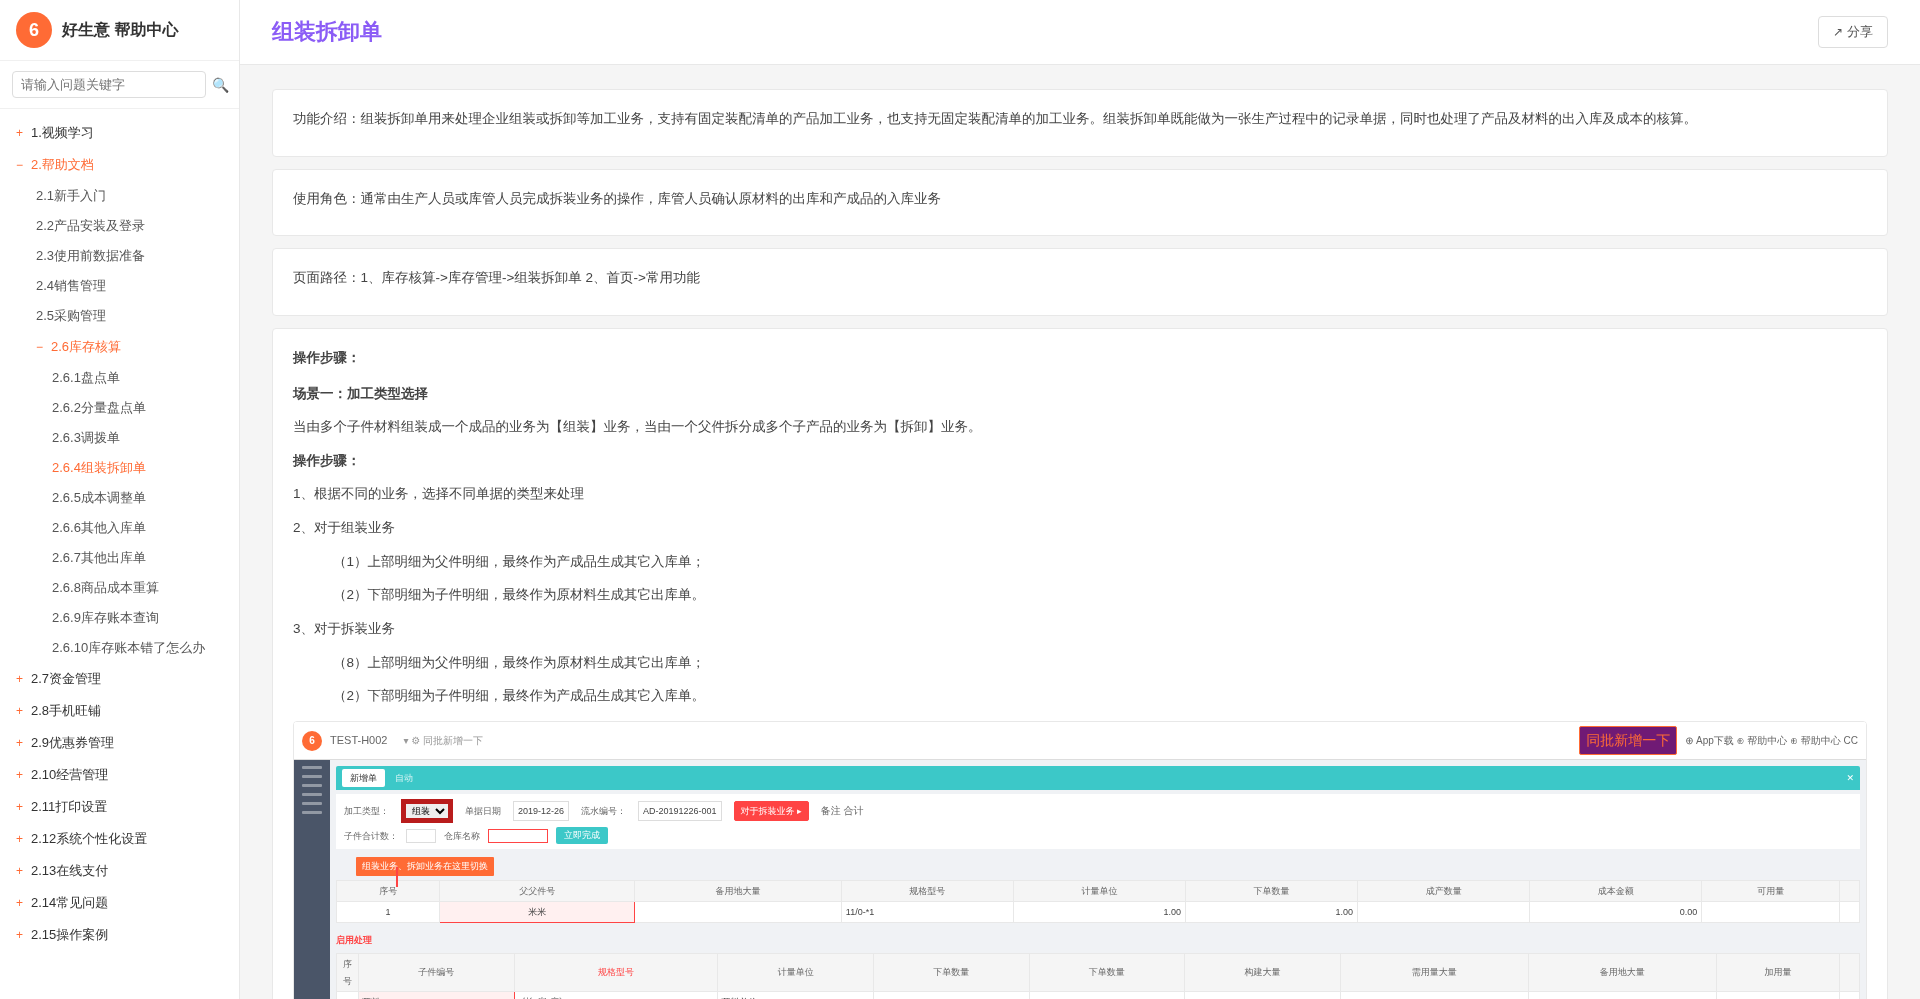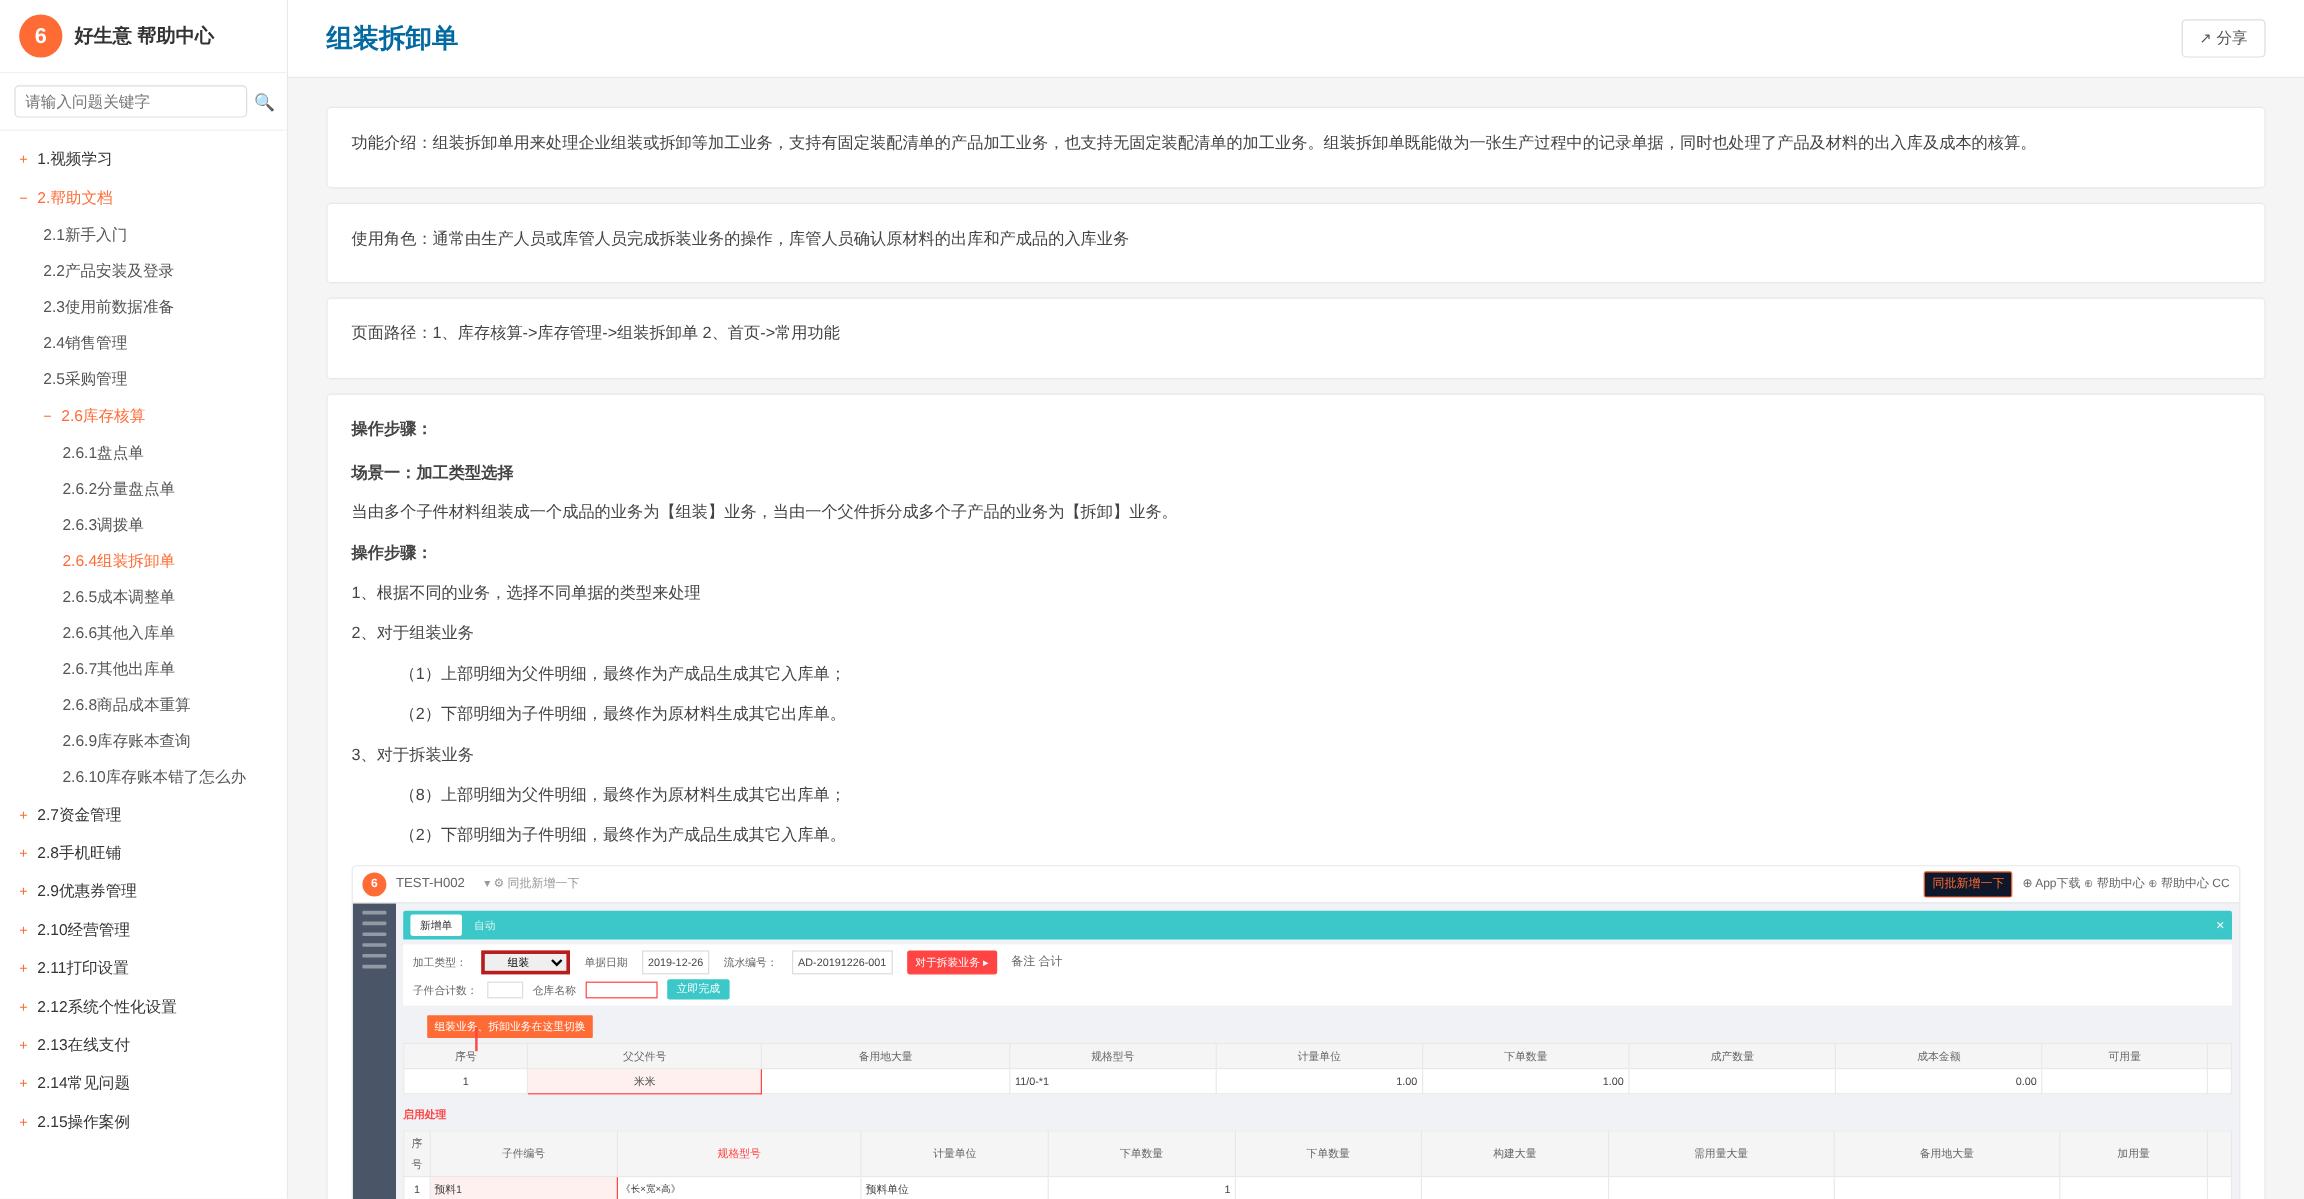--- a/index.html
+++ b/index.html
@@ -101,21 +101,21 @@
       background: #fff;
       padding: 16px 32px;
       border-bottom: 1px solid #e8e8e8;
       display: flex;
       align-items: center;
       justify-content: space-between;
     }
     .page-title {
       font-size: 22px;
       font-weight: bold;
-      color: #0369a1;
+      color: #8b5cf6;
     }
     .share-btn {
       display: flex;
       align-items: center;
       gap: 4px;
       padding: 6px 14px;
       border: 1px solid #ddd;
       border-radius: 4px;
       background: #fff;
       cursor: pointer;
@@ -296,21 +296,21 @@
       <p class="content-text indent2">（2）下部明细为子件明细，最终作为产成品生成其它入库单。</p>
 
       <div class="screenshot-container">
         <div class="mock-screenshot-wrapper" style="position:relative; background:#fff;">
 
           <div class="mock-top-bar">
             <div class="app-logo">6</div>
             <span class="mock-breadcrumb">TEST-H002</span>
             <span style="color:#999; font-size:10px; margin-left:8px;">▾ ⚙ 同批新增一下</span>
             <div style="margin-left:auto; display:flex; gap:8px; align-items:center;">
-              <span style="font-size:10px; color:#ff6b35; background:#0f172a; border:1px solid #ff6b35; padding:1px 6px; border-radius:2px;">同批新增一下</span>
+              <span style="font-size:14px; color:#ff6b35; background:#701a75; border:1px solid #ff6b35; padding:1px 6px; border-radius:2px;">同批新增一下</span>
               <span style="font-size:10px; color:#666;">⊕ App下载 ⊕ 帮助中心 ⊕ 帮助中心 CC</span>
             </div>
           </div>
 
           <div style="display:flex;">
 
             <div style="width:36px; background:#4a5568; display:flex; flex-direction:column; align-items:center; padding:6px 0; gap:6px; min-height:280px;">
               <div style="width:20px; height:3px; background:rgba(255,255,255,0.4); border-radius:1px;"></div>
               <div style="width:20px; height:3px; background:rgba(255,255,255,0.4); border-radius:1px;"></div>
               <div style="width:20px; height:3px; background:rgba(255,255,255,0.4); border-radius:1px;"></div>
@@ -325,21 +325,21 @@
                 <span style="background:#fff; color:#333; font-size:9px; padding:1px 8px; border-radius:2px;">新增单</span>
                 <span style="color:rgba(255,255,255,0.8); font-size:9px; padding:1px 6px;">自动</span>
                 <div style="margin-left:auto; display:flex; gap:4px; align-items:center;">
                   <span style="color:#fff; font-size:9px;">✕</span>
                 </div>
               </div>
 
               <div style="background:#fff; padding:5px 8px; margin-bottom:4px;">
                 <div style="display:flex; gap:12px; align-items:center; margin-bottom:4px; flex-wrap:wrap;">
                   <span style="font-size:9px; color:#666;">加工类型：</span>
-                  <select style="font-size:9px; border:3px solid #b91c1c; padding:1px 15px;">
+                  <select style="font-size:9px; border:5px solid #b91c1c; padding:1px 2px;">
                     <option>组装</option>
                   </select>
                   <span style="font-size:9px; color:#666;">单据日期</span>
                   <span style="font-size:9px; border:1px solid #ddd; padding:1px 4px;">2019-12-26</span>
                   <span style="font-size:9px; color:#666;">流水编号：</span>
                   <span style="font-size:9px; border:1px solid #ddd; padding:1px 4px;">AD-20191226-001</span>
                   <span style="background:#ff4444; color:#fff; font-size:9px; padding:1px 6px; border-radius:2px; border:1px solid #ff4444;">对于拆装业务 ▸</span>
                   <span style="font-size:10px; color:#666;">备注 合计</span>
                 </div>
                 <div style="display:flex; gap:8px; align-items:center;">

